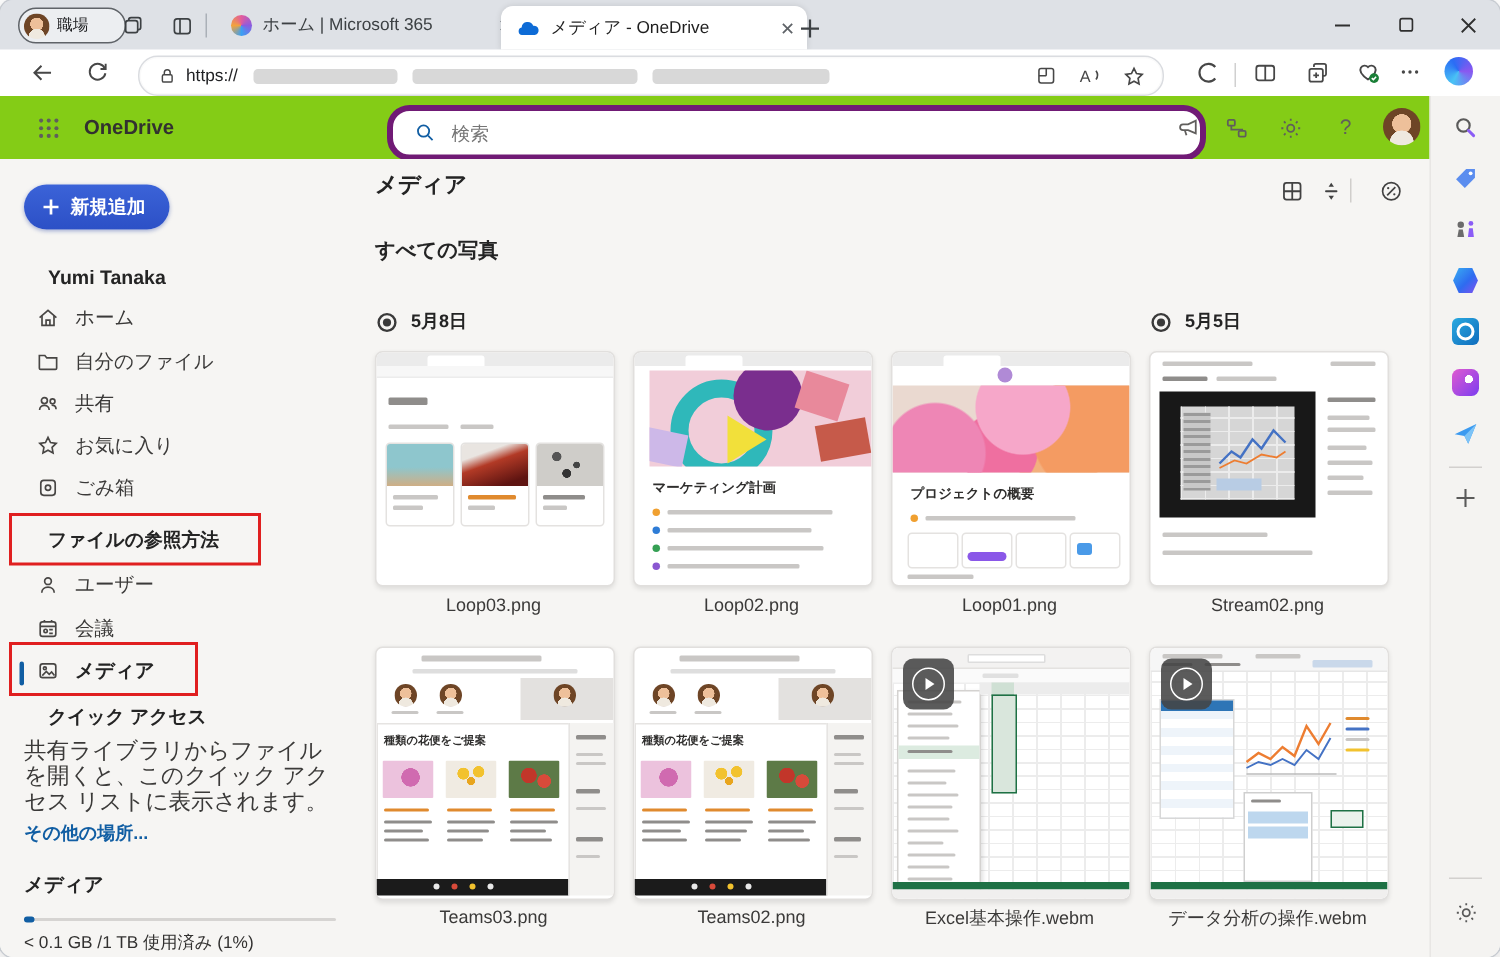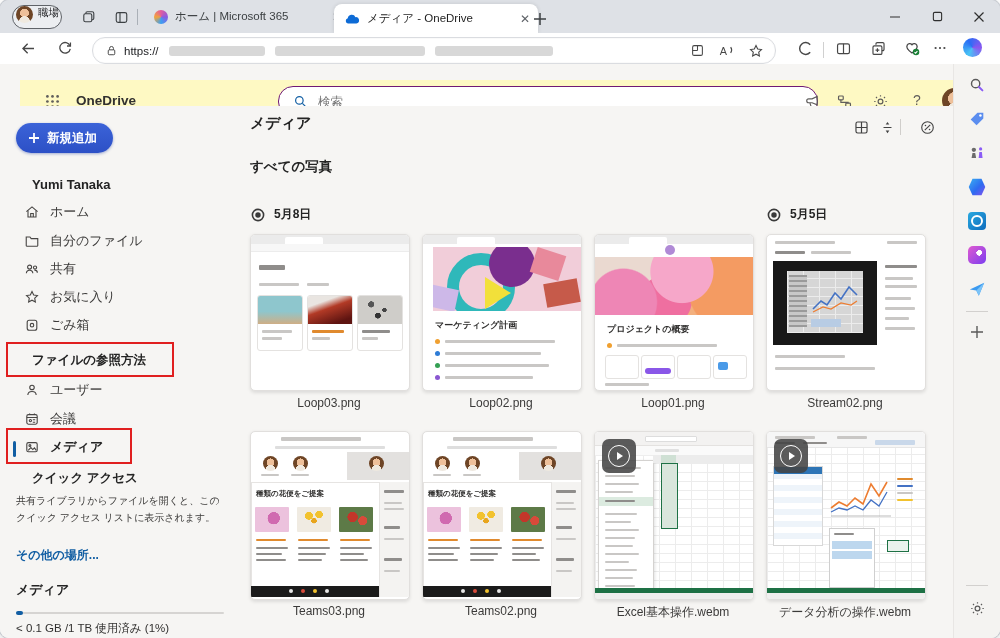--- a/index.html
+++ b/index.html
@@ -4,21 +4,21 @@
 <style>
   html,body{margin:0;padding:0;background:#fff;font-family:"Liberation Sans",sans-serif;}
   .stage{position:relative;width:1000px;height:638px;overflow:hidden;}
   .window{position:absolute;inset:0;border-radius:9px;overflow:hidden;background:#dee1e6;box-shadow:0 0 0 1px #c7cbd1, 0 4px 14px rgba(0,0,0,.18);}
   .abs{position:absolute;}
   .ic{display:flex;align-items:center;justify-content:center;}
   svg{display:block;}
 
   
   .titlebar{position:absolute;left:0;top:0;right:0;height:33px;background:#dee1e6;}
-  .profile-pill{position:absolute;left:12px;top:5px;height:22px;border:1.5px solid #5f6368;border-radius:12px;display:flex;align-items:flex-start;gap:5px;padding:0 2px 0 3px;background:#eceef1;}
+  .profile-pill{position:absolute;left:12px;top:5px;height:22px;border:1.5px solid #5f6368;border-radius:12px;display:flex;align-items:center;gap:5px;padding:0 24px 0 3px;background:#eceef1;}
   .avatar{border-radius:50%;background:
       radial-gradient(circle at 50% 92%, #efe9df 0 30%, transparent 31%),
       radial-gradient(circle at 50% 42%, #eec09a 0 33%, transparent 34%),
       #6e4526;}
   .pill-label{font-size:10.5px;color:#202124;}
   .tb-icon{position:absolute;top:7px;width:20px;height:20px;}
   .tb-divider{position:absolute;top:9px;width:1px;height:16px;background:#aab0b7;}
   .tab{position:absolute;top:0;height:33px;display:flex;align-items:center;gap:7px;padding:0 8px 0 10px;}
   .tab.inactive{color:#3c4043;}
   .tab.active{top:4px;height:29px;background:#fff;border-radius:8px 8px 0 0;box-shadow:0 0 4px rgba(0,0,0,.12);color:#1f1f1f;}
@@ -27,32 +27,32 @@
   .winctl{position:absolute;top:0;width:42px;height:33px;}
 
   
   .toolbar{position:absolute;left:0;top:33px;right:0;height:31px;background:#fff;}
   .addr{position:absolute;left:92px;top:4px;width:682px;height:25px;background:#fff;border:1px solid #dadce0;border-radius:13px;display:flex;align-items:center;box-shadow:inset 0 0 0 1px rgba(0,0,0,.02);}
   .proto{font-size:11.5px;color:#202124;margin-left:6px;}
   .blurchip{height:10px;background:#d8d8d8;border-radius:3px;margin-left:10px;display:inline-block;}
 
   
   .app{position:absolute;left:0;top:64px;right:0;bottom:0;background:#f6f5f3;}
-  .app-header{position:absolute;left:0;top:16px;right:46px;height:42px;background:#fef9c3;margin-left:20px;}
-  .search-pill{position:absolute;left:258px;top:6px;width:524px;height:29px;background:#fff;border:1px solid #701a75;border-radius:15px;display:flex;align-items:center;gap:8px;padding-left:14px;}
+  .app-header{position:absolute;left:0;top:0;right:46px;height:42px;background:#84cc16;}
+  .search-pill{position:absolute;left:258px;top:6px;width:524px;height:29px;background:#fff;border:4px solid #701a75;border-radius:15px;display:flex;align-items:center;gap:8px;padding-left:14px;}
   .search-pill input{border:0;outline:0;background:transparent;font-size:12.5px;color:#444;width:420px;font-family:"Liberation Sans",sans-serif;}
 
   
   .od-side{position:absolute;left:0;top:42px;width:240px;bottom:0;background:#f6f5f3;overflow:hidden;}
   .new-btn{position:absolute;left:16px;top:17px;height:30px;padding:0 16px 0 12px;border-radius:16px;background:linear-gradient(180deg,#3b63d8,#2c50c6);color:#fff;font-size:12.5px;font-weight:bold;display:flex;align-items:center;gap:7px;box-shadow:0 1px 3px rgba(30,60,160,.4);}
   .side-user{position:absolute;left:32px;font-size:13px;font-weight:bold;color:#242424;}
   .nav-item{position:absolute;left:24px;height:24px;display:flex;align-items:center;gap:10px;}
   .nlabel{font-size:13px;color:#3b3a39;font-family:Liberation Serif, serif;}
   .sec-title{position:absolute;left:32px;font-size:12.5px;font-weight:bold;color:#242424;}
-  .quick-desc{position:absolute;left:16px;width:208px;font-size:10px;line-height:17px;color:#3b3a39;}
+  .quick-desc{position:absolute;left:16px;width:208px;font-size:15px;line-height:17px;color:#3b3a39;}
   .more-link{position:absolute;left:16px;font-size:12px;font-weight:bold;color:#115ea3;}
   .sel-bar{position:absolute;left:13px;width:3px;height:16px;border-radius:2px;background:#115ea3;}
   .annotation{position:absolute;border:2px solid #e01f1f;z-index:40;}
   .storage-line{position:absolute;left:16px;width:208px;height:2px;background:#d6d4d2;border-radius:2px;}
   .storage-fill{position:absolute;left:0;top:-1px;width:7px;height:4px;border-radius:2px;background:#115ea3;}
   .storage-usage{position:absolute;left:16px;font-size:11.5px;color:#323130;white-space:nowrap;}
 
   
   .od-main{position:absolute;left:240px;top:42px;right:46px;bottom:0;background:#f6f5f3;}
   .page-title{position:absolute;left:10px;top:8px;font-size:15px;font-weight:bold;color:#242424;}

